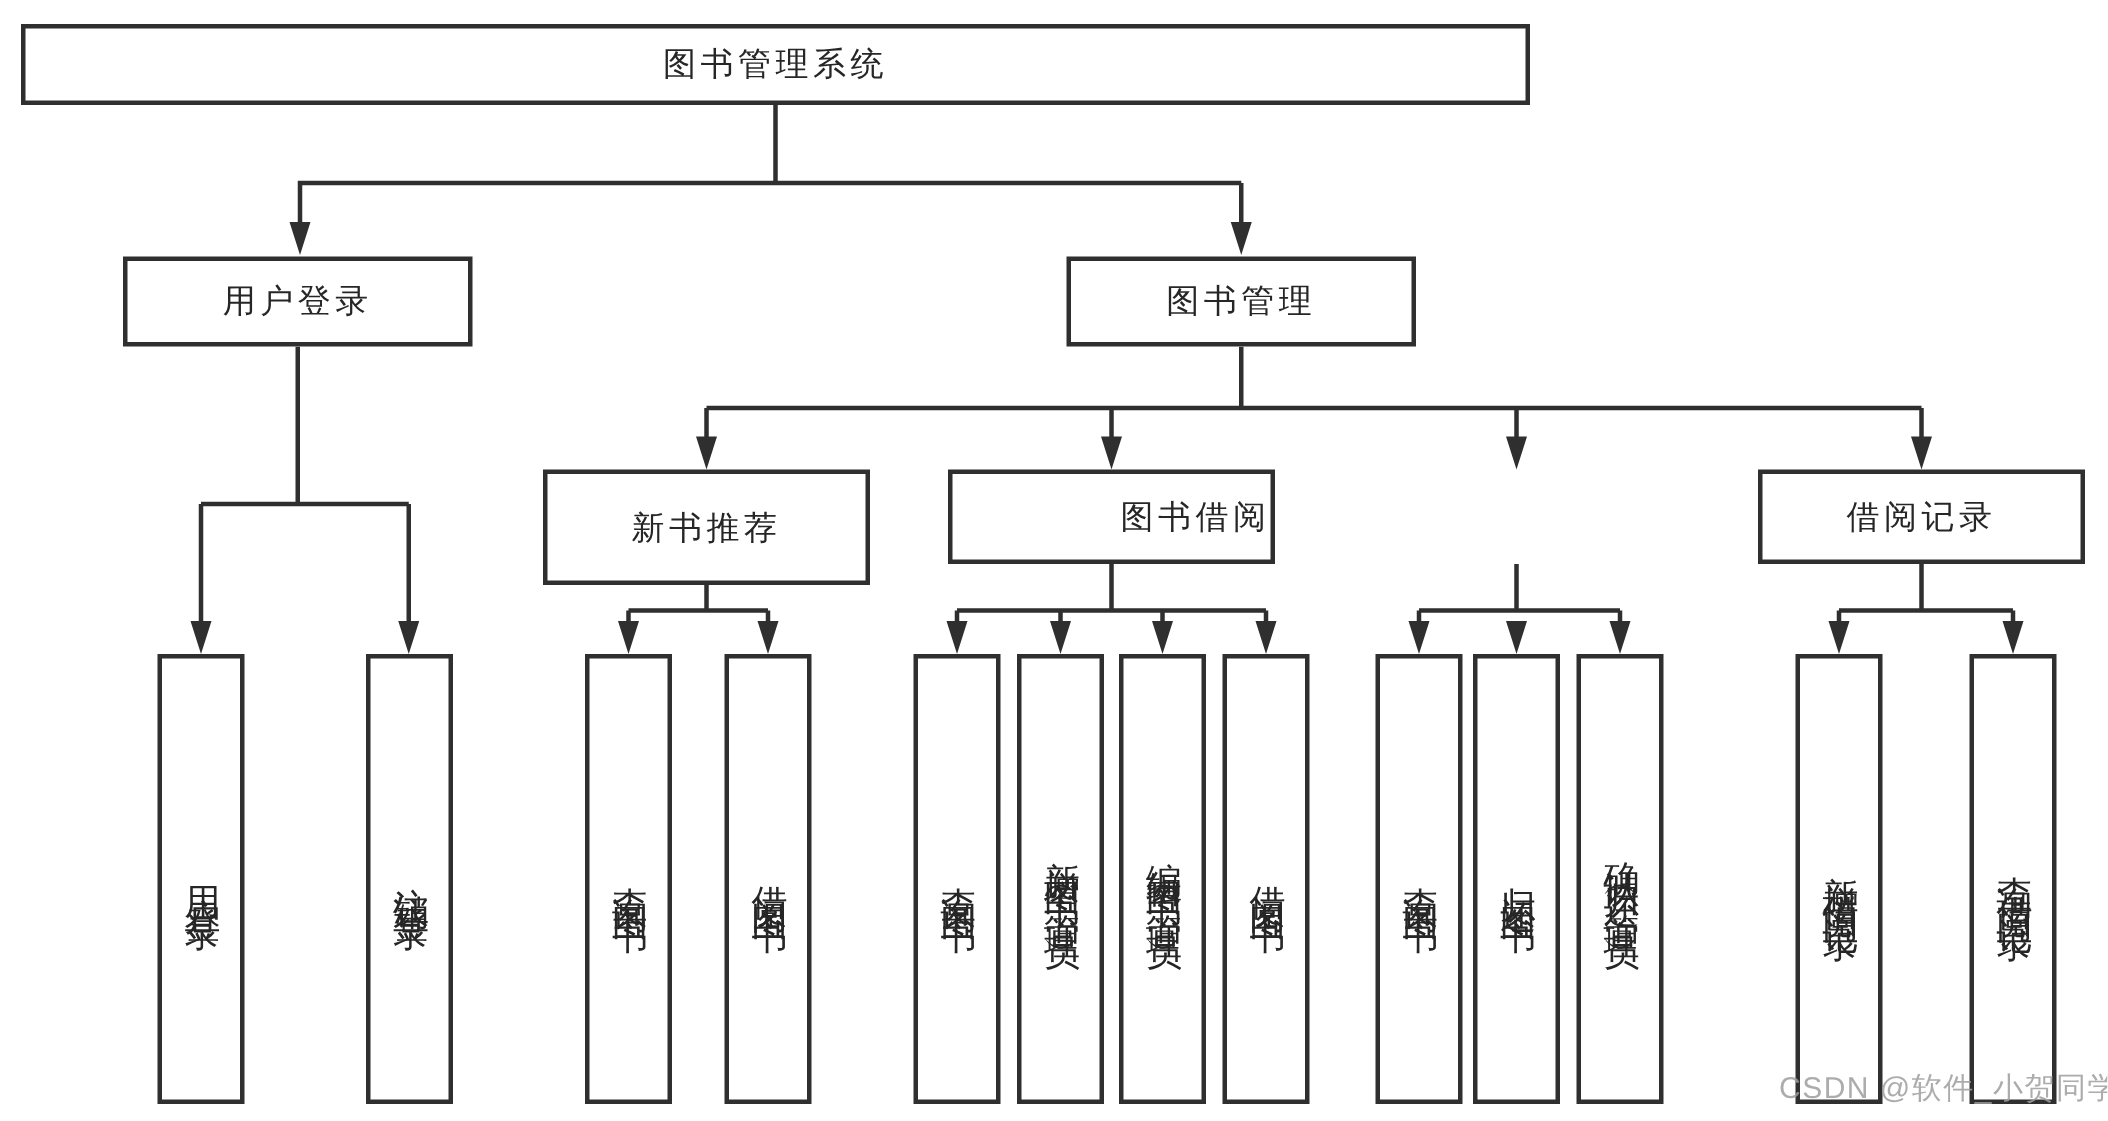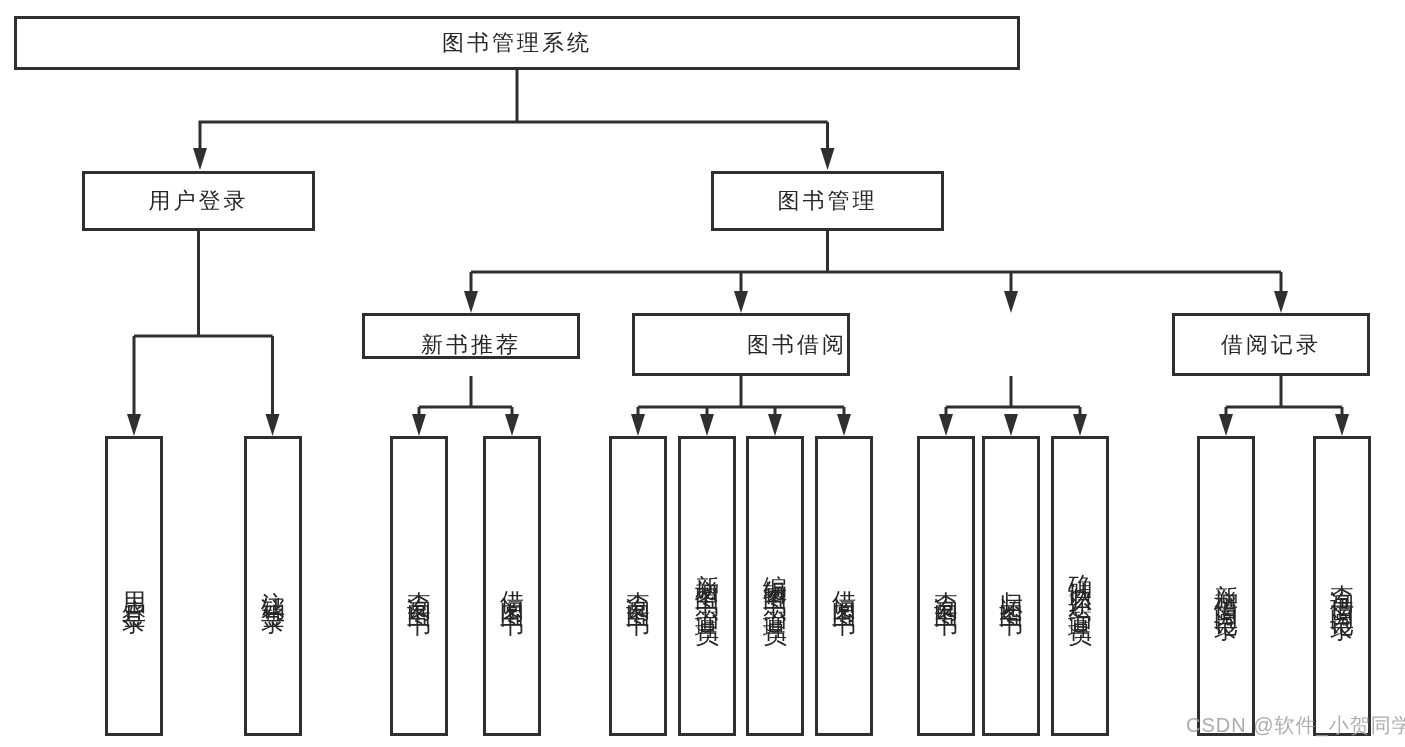--- a/index.html
+++ b/index.html
@@ -113,27 +113,27 @@
     <span class="hlabel">图书管理系统</span>
   </div>
 
   <div class="box" style="left:82px;top:171px;width:233px;height:60px;">
     <span class="hlabel">用户登录</span>
   </div>
   <div class="box" style="left:711px;top:171px;width:233px;height:60px;">
     <span class="hlabel">图书管理</span>
   </div>
 
-  <div class="box" style="left:362px;top:313px;width:218px;height:46px;align-items:flex-end;">
+  <div class="box" style="left:362px;top:313px;width:218px;height:77px;">
     <span class="hlabel">新书推荐</span>
   </div>
   <div class="box" style="left:632px;top:313px;width:218px;height:63px;justify-content:flex-end;">
     <span class="hlabel">图书借阅</span>
   </div>
-  <div class="box" style="left:1172px;top:313px;width:198px;height:63px;align-items:center;">
+  <div class="box" style="left:1172px;top:313px;width:218px;height:63px;align-items:center;">
     <span class="hlabel">借阅记录</span>
   </div>
 
   <div class="box vbox" style="left:105px;">
     <span class="vlabel">用户登录</span>
   </div>
   <div class="box vbox" style="left:244px;">
     <span class="vlabel">注销登录</span>
   </div>
 

